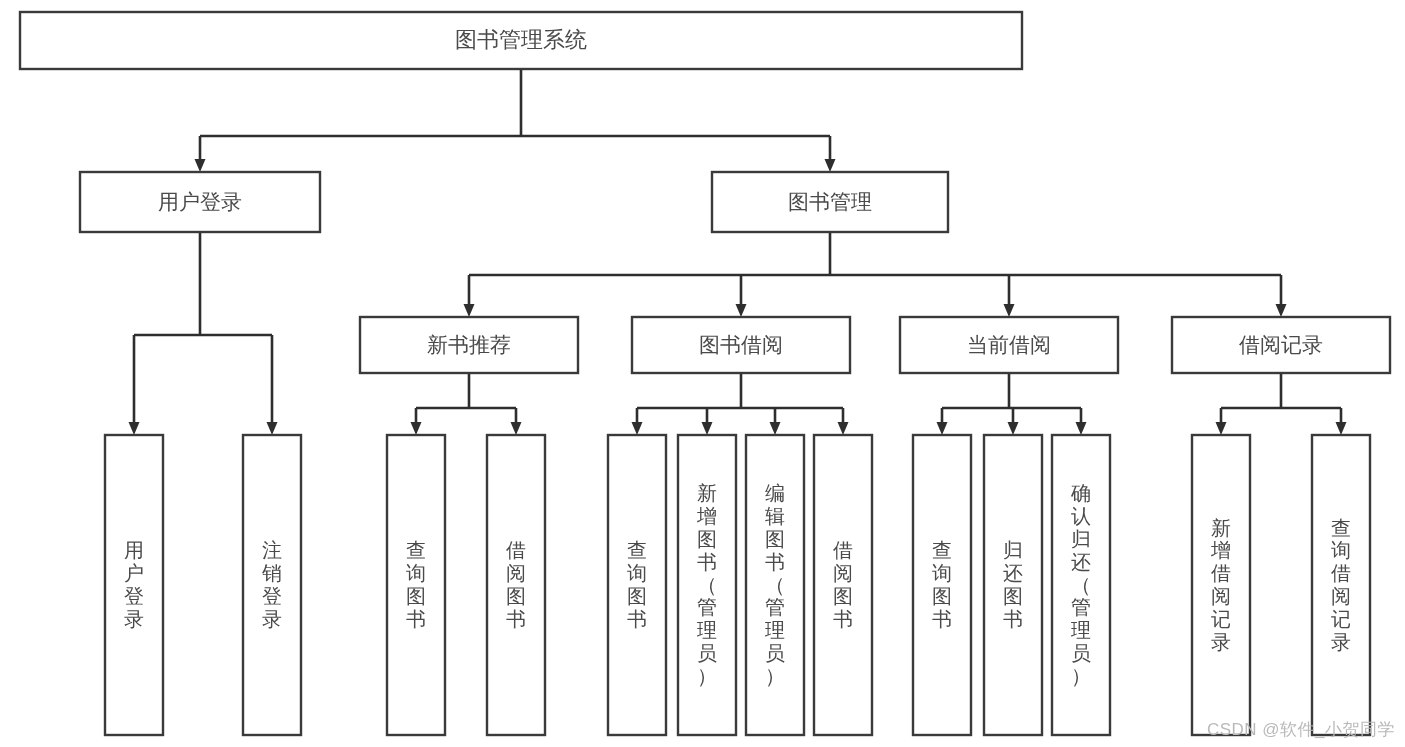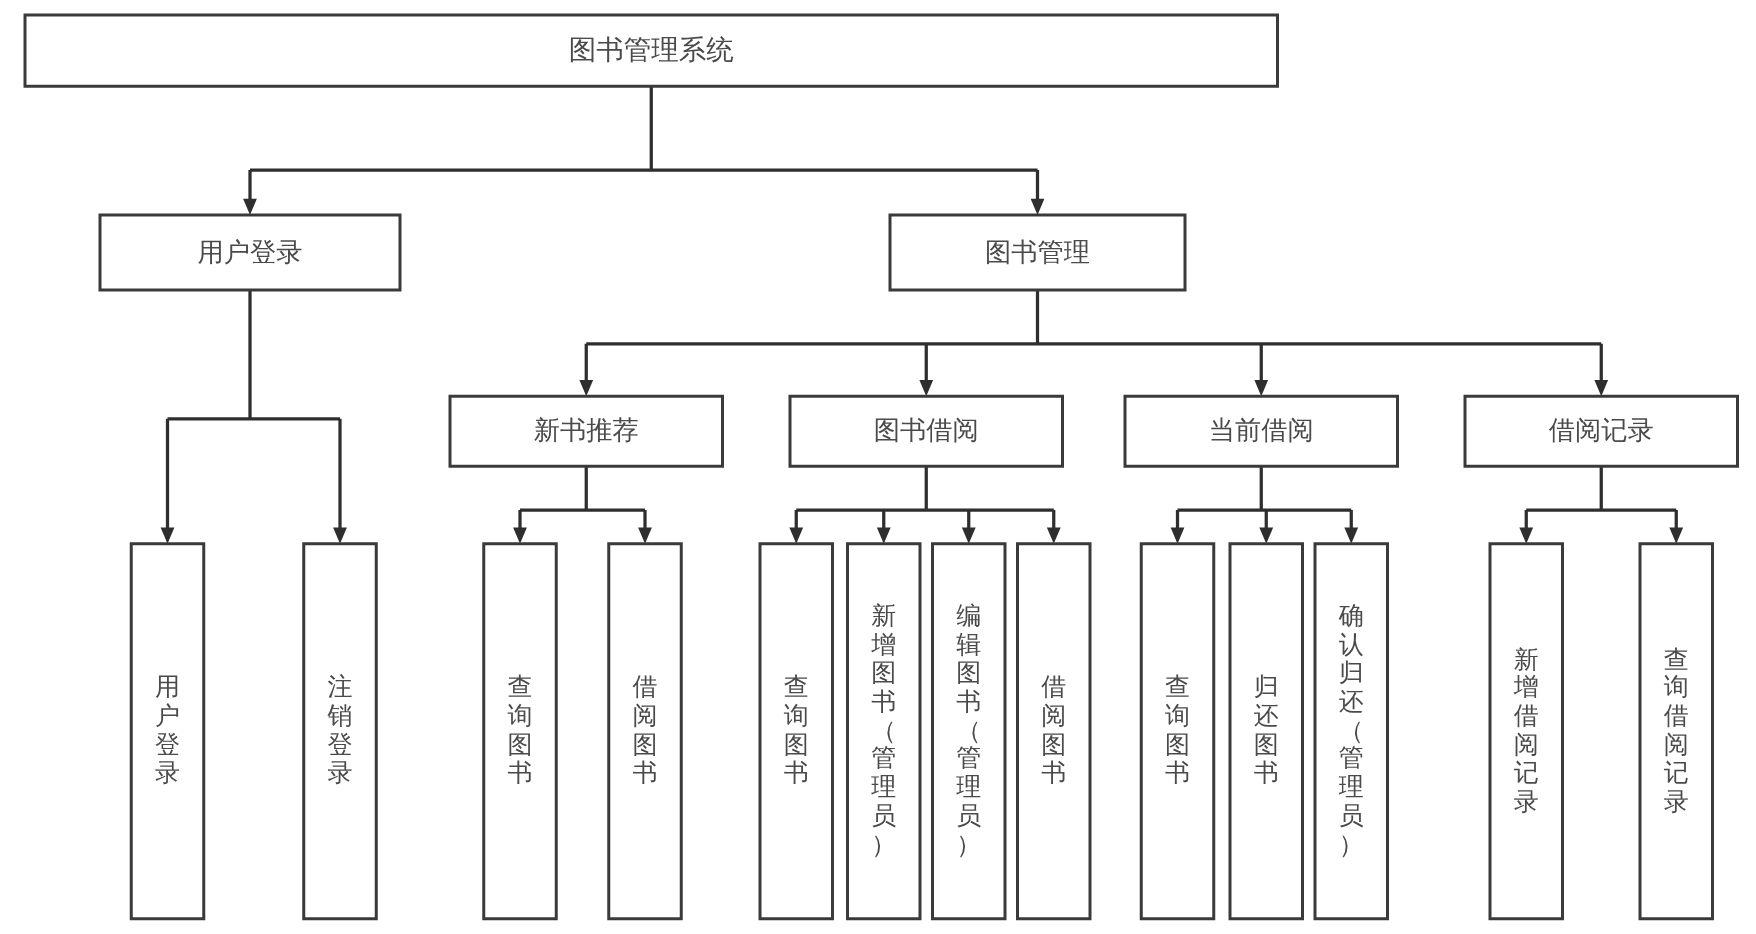--- a/index.html
+++ b/index.html
@@ -238,14 +238,15 @@
       <div class="leaf-label" style="left: 678px; top: 435px; width: 58px; height: 300px;"><span>新</span><span>增</span><span>图</span><span>书</span><span>（</span><span>管</span><span>理</span><span>员</span><span>）</span></div>
       <div class="leaf-label" style="left: 746px; top: 435px; width: 58px; height: 300px;"><span>编</span><span>辑</span><span>图</span><span>书</span><span>（</span><span>管</span><span>理</span><span>员</span><span>）</span></div>
       <div class="leaf-label" style="left: 814px; top: 435px; width: 58px; height: 300px;"><span>借</span><span>阅</span><span>图</span><span>书</span></div>
       <div class="leaf-label" style="left: 913px; top: 435px; width: 58px; height: 300px;"><span>查</span><span>询</span><span>图</span><span>书</span></div>
       <div class="leaf-label" style="left: 984px; top: 435px; width: 58px; height: 300px;"><span>归</span><span>还</span><span>图</span><span>书</span></div>
       <div class="leaf-label" style="left: 1052px; top: 435px; width: 58px; height: 300px;"><span>确</span><span>认</span><span>归</span><span>还</span><span>（</span><span>管</span><span>理</span><span>员</span><span>）</span></div>
       <div class="leaf-label" style="left: 1192px; top: 435px; width: 58px; height: 300px;"><span>新</span><span>增</span><span>借</span><span>阅</span><span>记</span><span>录</span></div>
       <div class="leaf-label" style="left: 1312px; top: 435px; width: 58px; height: 300px;"><span>查</span><span>询</span><span>借</span><span>阅</span><span>记</span><span>录</span></div>
     </div>
 
+  <div class="watermark">CSDN @软件_小贺同学</div>
 
 </div>
 
 </body></html>

